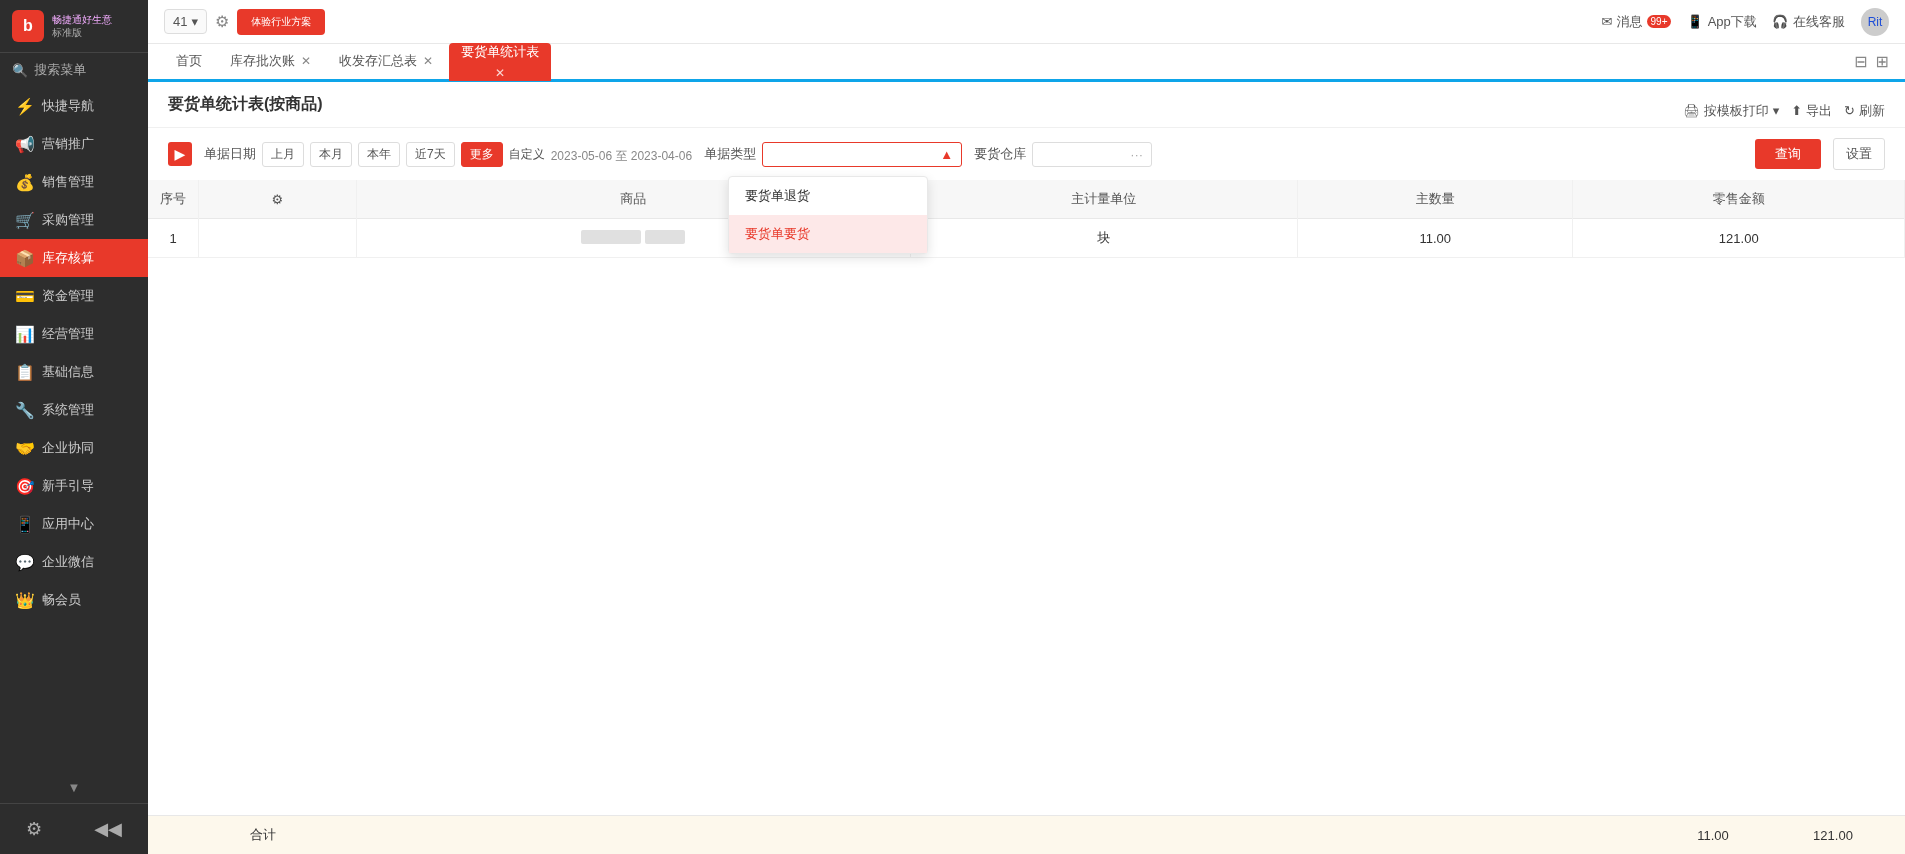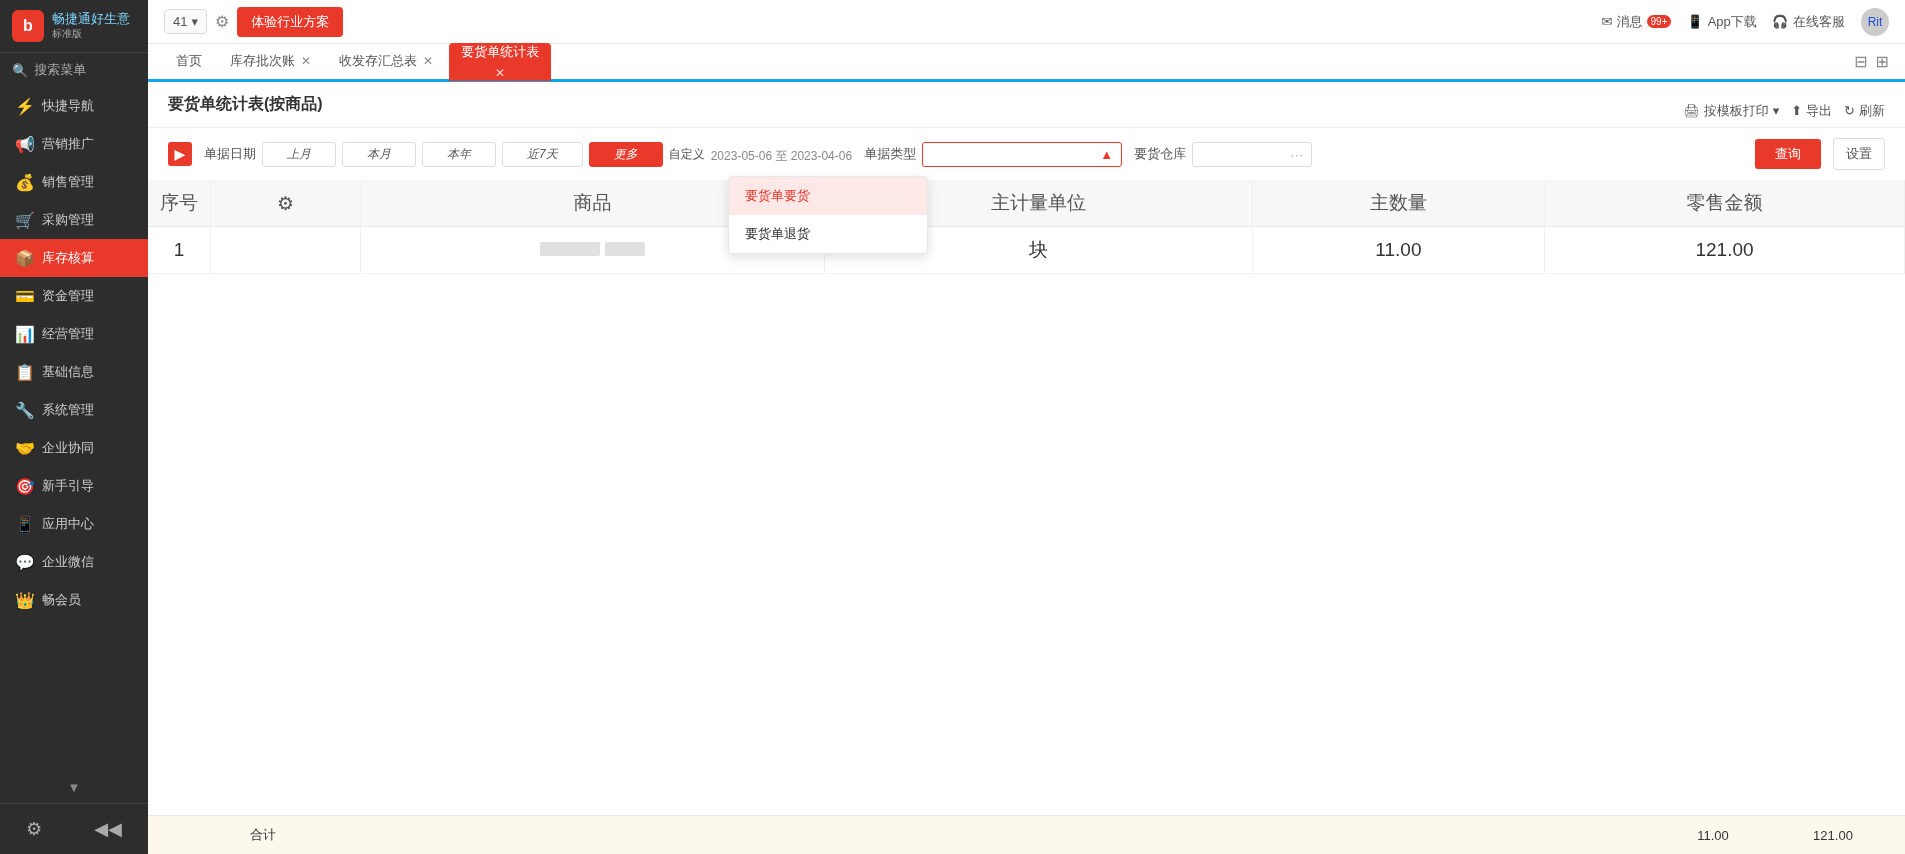--- a/index.html
+++ b/index.html
@@ -26,21 +26,21 @@
     .logo-icon {
       width: 32px;
       height: 32px;
       background: #e8392a;
       border-radius: 6px;
       display: flex;align-items:center;justify-content:center;
       color: #fff;
       font-weight: bold;
       font-size: 16px;
     }
-    .logo-text { font-size: 13px; color: #7dd3fc; line-height: 1.3; }
+    .logo-text { font-size: 10px; color: #f0abfc; line-height: 1.3; }
     .logo-sub { font-size: 10px; color: #aaa; }
 
     .sidebar-search {
       display: flex;
       align-items: center;
       padding: 8px 12px;
       gap: 6px;
       color: #aaa;
       cursor: pointer;
       font-size: 13px;
@@ -130,21 +130,21 @@
       cursor: pointer;
       font-size: 16px;
     }
     .industry-btn {
       background: #e8392a;
       color: #fff;
       border: none;
       padding: 6px 14px;
       border-radius: 4px;
       cursor: pointer;
-      font-size: 13px;
+      font-size: 10px;
     }
     .topbar-right {
       display: flex;
       align-items: center;
       gap: 16px;
     }
     .topbar-action {
       display: flex;
       align-items: center;
       gap: 4px;
@@ -291,28 +291,27 @@
       font-size: 13px;
       color: #555;
       white-space: nowrap;
     }
     .date-shortcuts {
       display: flex;
       align-items: center;
       gap: 6px;
     }
     .date-btn {
-      padding: 3px 24px;
+      padding: 3px 8px;
       border: 1px solid #ddd;
       border-radius: 3px;
       cursor: pointer;
       font-size: 12px;
       color: #555;
       background: #fff;
-      font-style: italic;
     }
     .date-btn.more {
       background: #e8392a;
       color: #fff;
       border-color: #e8392a;
     }
     .date-custom {
       font-size: 12px;
       color: #555;
       cursor: pointer;
@@ -390,21 +389,21 @@
     
     .table-container {
       flex: 1;
       background: #fff;
       margin: 0;
       overflow: auto;
     }
     table {
       width: 100%;
       border-collapse: collapse;
-      font-size: 19px;
+      font-size: 13px;
     }
     thead tr {
       background: #f7f7f7;
       border-bottom: 1px solid #e8e8e8;
     }
     thead th {
       padding: 10px 12px;
       text-align: center;
       color: #555;
       font-weight: normal;
@@ -648,22 +647,22 @@
         <div class="filter-warehouse">
           <span></span>
           <span style="margin-left:auto;color:#aaa;">···</span>
         </div>
       </div>
 
       <button class="query-btn">查询</button>
       <button class="set-btn">设置</button>
 
       <div class="dropdown-overlay" id="doc-type-dropdown">
+          <div class="dropdown-item">要货单退货</div>
           <div class="dropdown-item selected">要货单要货</div>
-          <div class="dropdown-item">要货单退货</div>
         </div>
     </div>
 
     <div class="table-container">
       <table>
         <thead>
           <tr>
             <th>序号</th>
             <th>
               <div class="gear-icon-cell">

